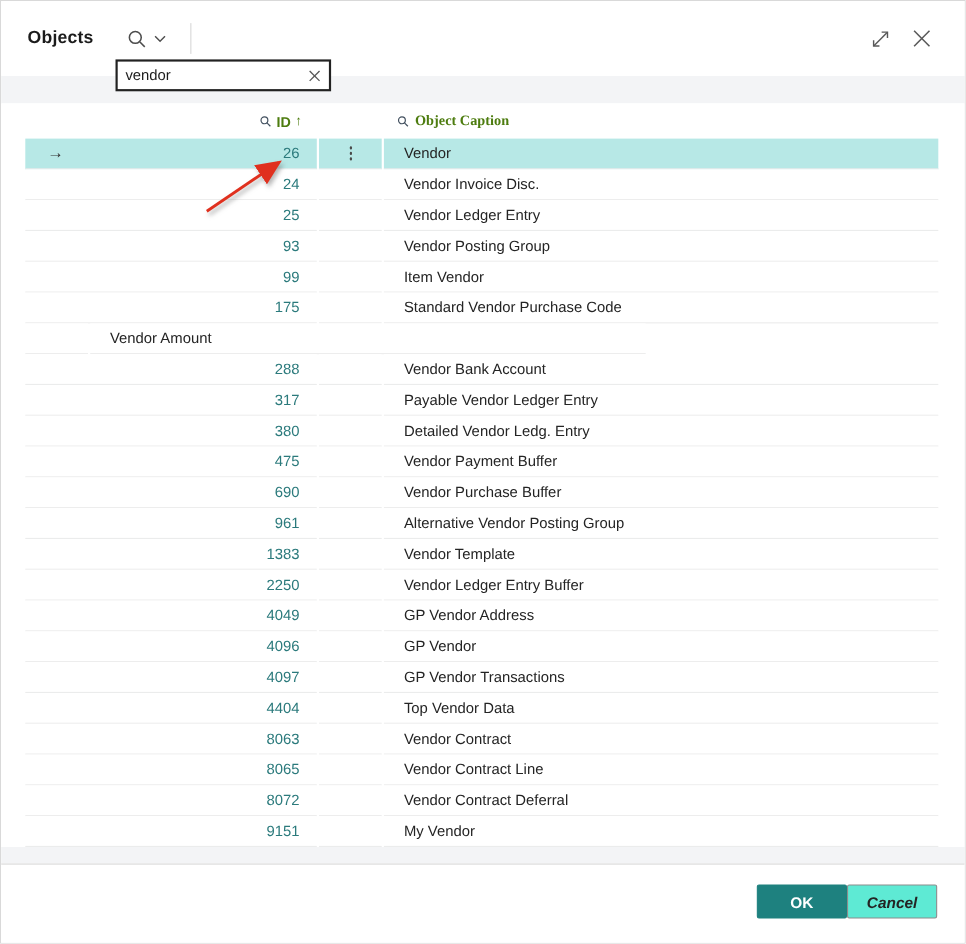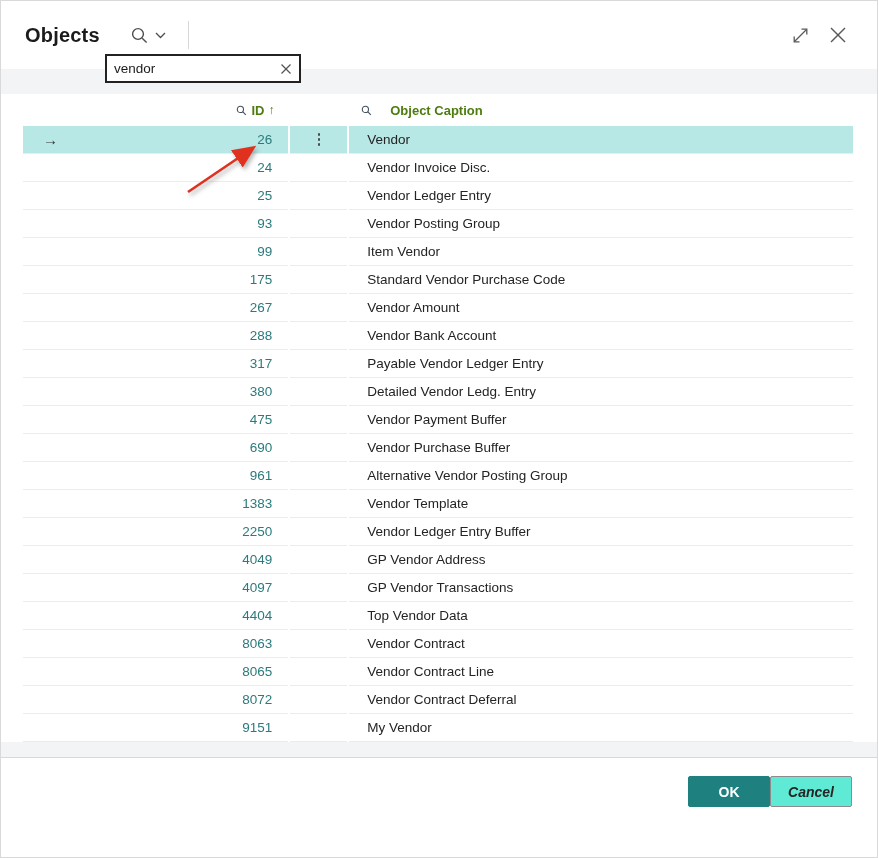--- a/index.html
+++ b/index.html
@@ -4,21 +4,21 @@
 <style>
   * { margin:0; padding:0; box-sizing:border-box; }
   html,body { background:#fff; }
   .screen {
     width:878px; height:858px; position:relative; overflow:hidden;
     background:#fff; border:1px solid #d9d9d9;
     font-family:"Liberation Sans", sans-serif; color:#242424;
   }
   
   .dlg-header { height:68px; display:flex; align-items:center; background:#fff; position:relative; }
-  .dlg-title { font-size:20px; font-weight:700; color:#1b1b1b; margin-left:24px; letter-spacing:.2px; }
+  .dlg-title { font-size:16px; font-weight:700; color:#1b1b1b; margin-left:24px; letter-spacing:.2px; }
   .search-toggle { display:flex; align-items:center; gap:6px; margin-left:30px; cursor:pointer; }
   .toolbar-divider { width:1px; height:28px; background:#d8d8d8; margin-left:22px; }
   .header-spacer { flex:1; }
   .win-icons { display:flex; align-items:center; gap:16px; margin-right:28px; }
   .win-icon { width:22px; height:22px; display:flex; align-items:center; justify-content:center; cursor:pointer; }
   
   .search-popup {
     position:absolute; left:104px; top:53px; width:196px; height:29px; z-index:20;
     background:#fff; border:2px solid #222; display:flex; align-items:center;
   }
@@ -31,21 +31,21 @@
   .table-wrap { background:#fff; padding:0 24px 0 22px; }
   .grid-header { display:flex; column-gap:2px; height:32px; align-items:center;
     font-size:13px; font-weight:700; color:#4d7c0f; }
   .grid-row { display:flex; column-gap:2px; height:28px; }
   .cell { display:flex; align-items:center; border-bottom:1px solid #ebecec; background:#fff; }
   .grid-header .cell { border-bottom:none; background:transparent; height:100%; }
   .c-id { width:266px; justify-content:space-between; }
   .c-menu { width:57px; justify-content:center; }
   .c-caption { width:505px; padding-left:18px; }
   .grid-header .c-id { justify-content:flex-end; padding-right:14px; gap:4px; }
-  .grid-header .c-caption { padding-left:12px; gap:18px; }
+  .grid-header .c-caption { padding-left:12px; gap:5px;font-family:Liberation Serif, serif; }
   .sort-arrow { font-size:12px; font-weight:400; }
   .row-marker { width:40px; padding-left:20px; font-size:15px; color:#333; visibility:hidden; }
   .id-text { font-size:13.5px; color:#2b7a7c; padding-right:16px; }
   .caption-text { font-size:13.5px; color:#242424; }
   .menu-dots { display:none; flex-direction:column; gap:2.5px; cursor:pointer; padding:4px; }
   .menu-dots i { width:2.5px; height:2.5px; border-radius:50%; background:#4a4a4a; display:block; }
   .grid-row.selected .cell { background:#b7e8e6; }
   .grid-row.selected .row-marker { visibility:visible; }
   .grid-row.selected .menu-dots { display:flex; }
   
@@ -212,24 +212,20 @@
       <span class="id-text">175</span>
     </div>
     <div class="cell c-menu">
       
     </div>
     <div class="cell c-caption">
       <span class="caption-text">Standard Vendor Purchase Code</span>
     </div>
   </div>
         <div class="grid-row">
-    <div class="cell c-id">
-      <span class="row-marker">→</span>
-      <span class="id-text">267</span>
-    </div>
     <div class="cell c-menu">
       
     </div>
     <div class="cell c-caption">
       <span class="caption-text">Vendor Amount</span>
     </div>
   </div>
         <div class="grid-row">
     <div class="cell c-id">
       <span class="row-marker">→</span>
@@ -329,20 +325,32 @@
         <div class="grid-row">
     <div class="cell c-id">
       <span class="row-marker">→</span>
       <span class="id-text">4049</span>
     </div>
     <div class="cell c-menu">
       
     </div>
     <div class="cell c-caption">
       <span class="caption-text">GP Vendor Address</span>
+    </div>
+  </div>
+        <div class="grid-row">
+    <div class="cell c-id">
+      <span class="row-marker">→</span>
+      <span class="id-text">4096</span>
+    </div>
+    <div class="cell c-menu">
+      
+    </div>
+    <div class="cell c-caption">
+      <span class="caption-text">GP Vendor</span>
     </div>
   </div>
         <div class="grid-row">
     <div class="cell c-id">
       <span class="row-marker">→</span>
       <span class="id-text">4097</span>
     </div>
     <div class="cell c-menu">
       
     </div>

